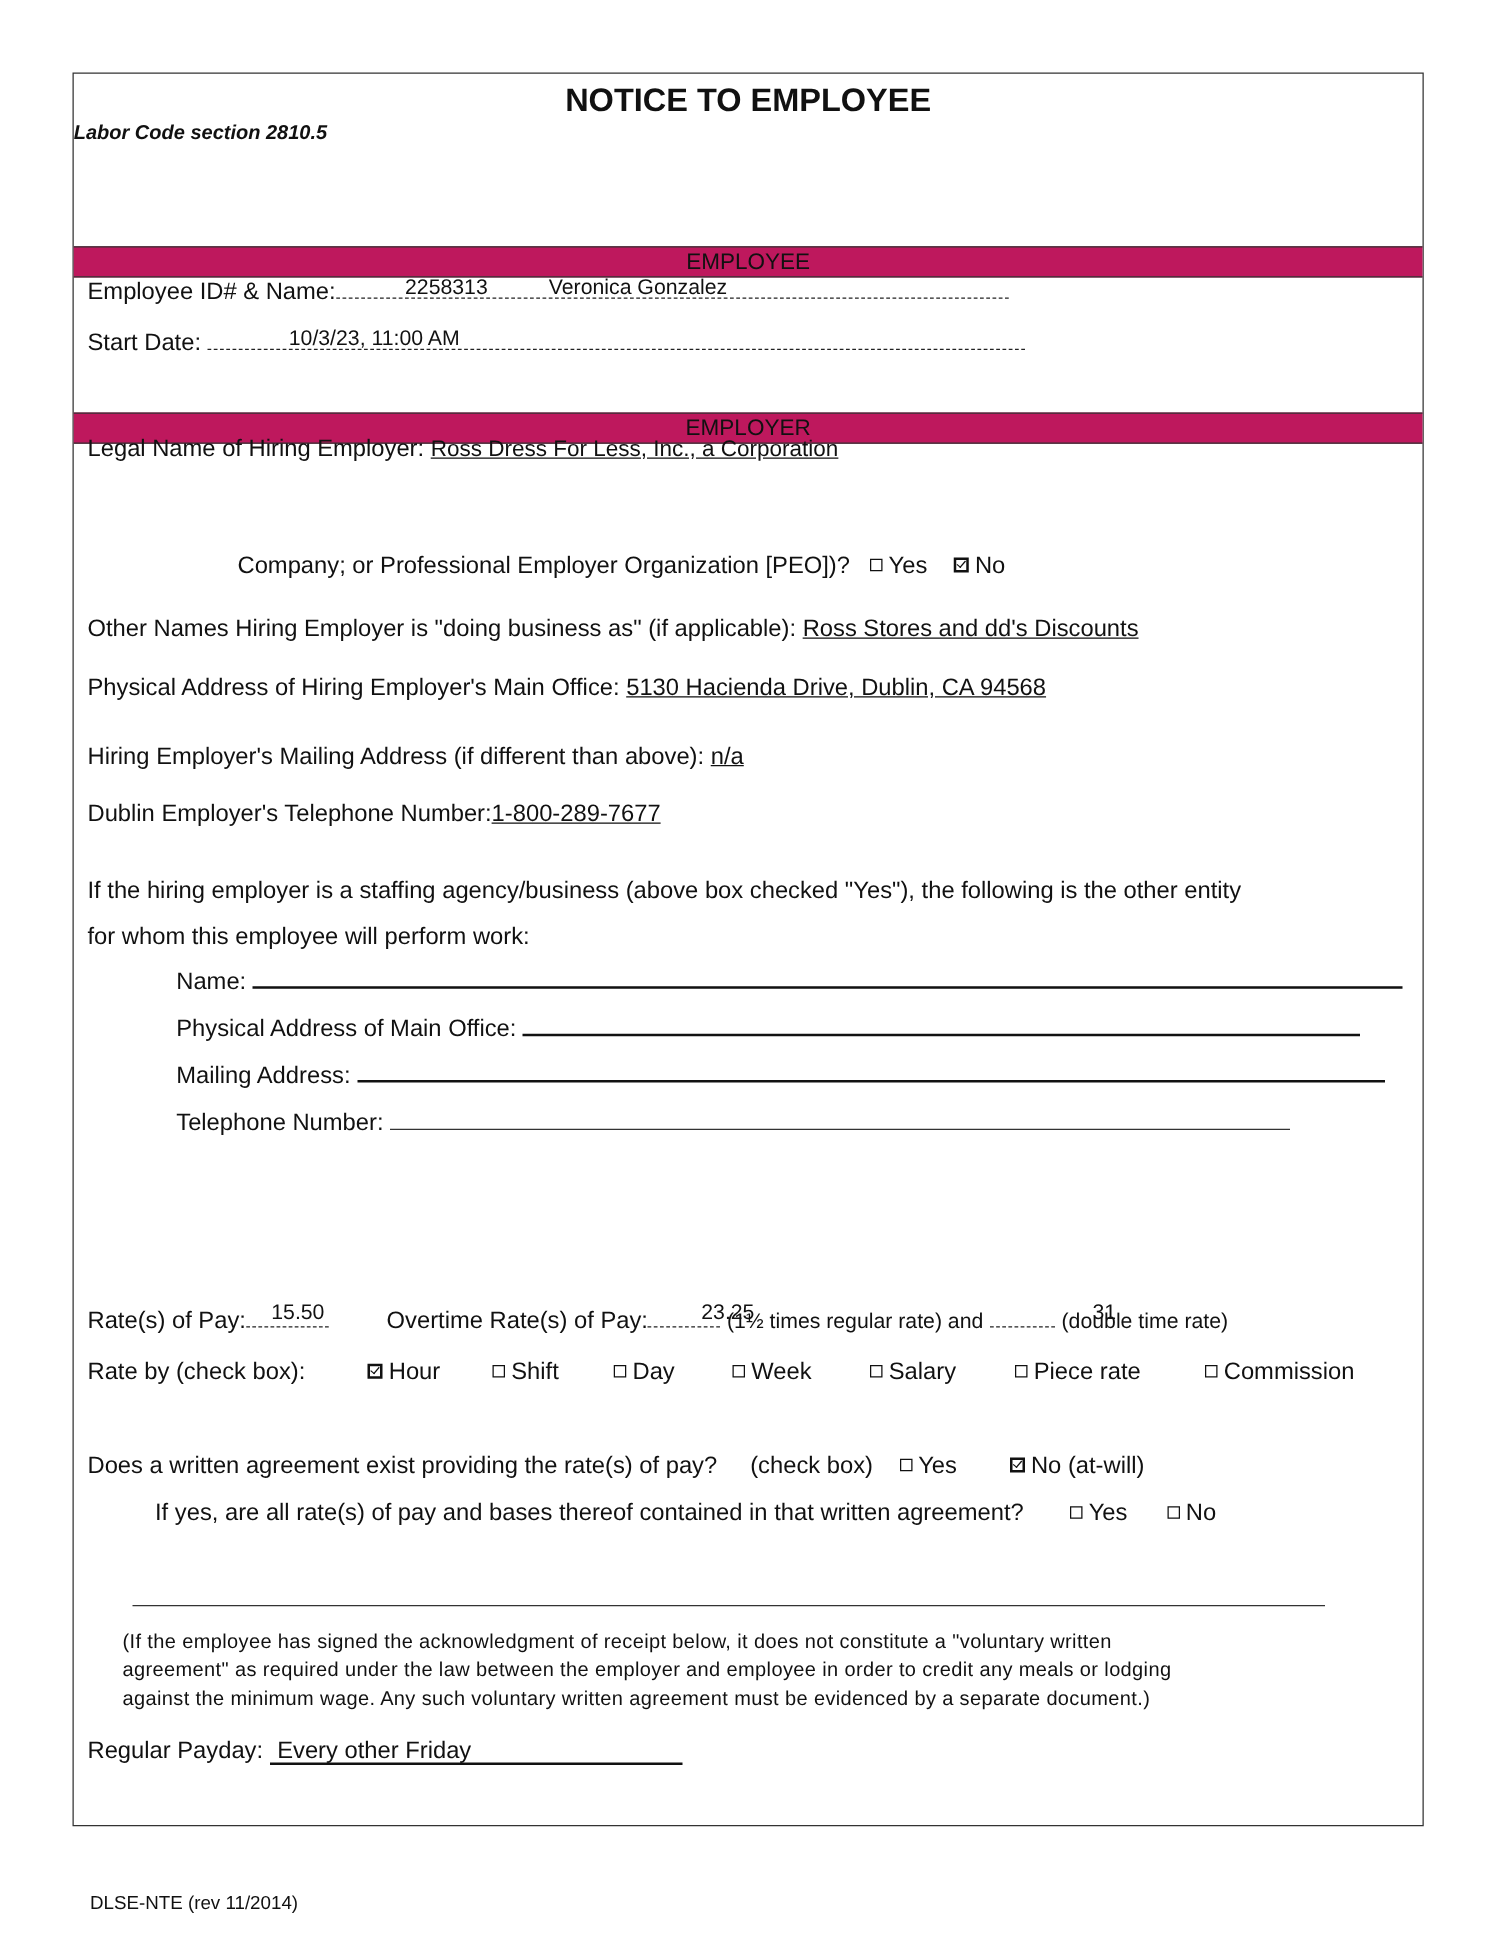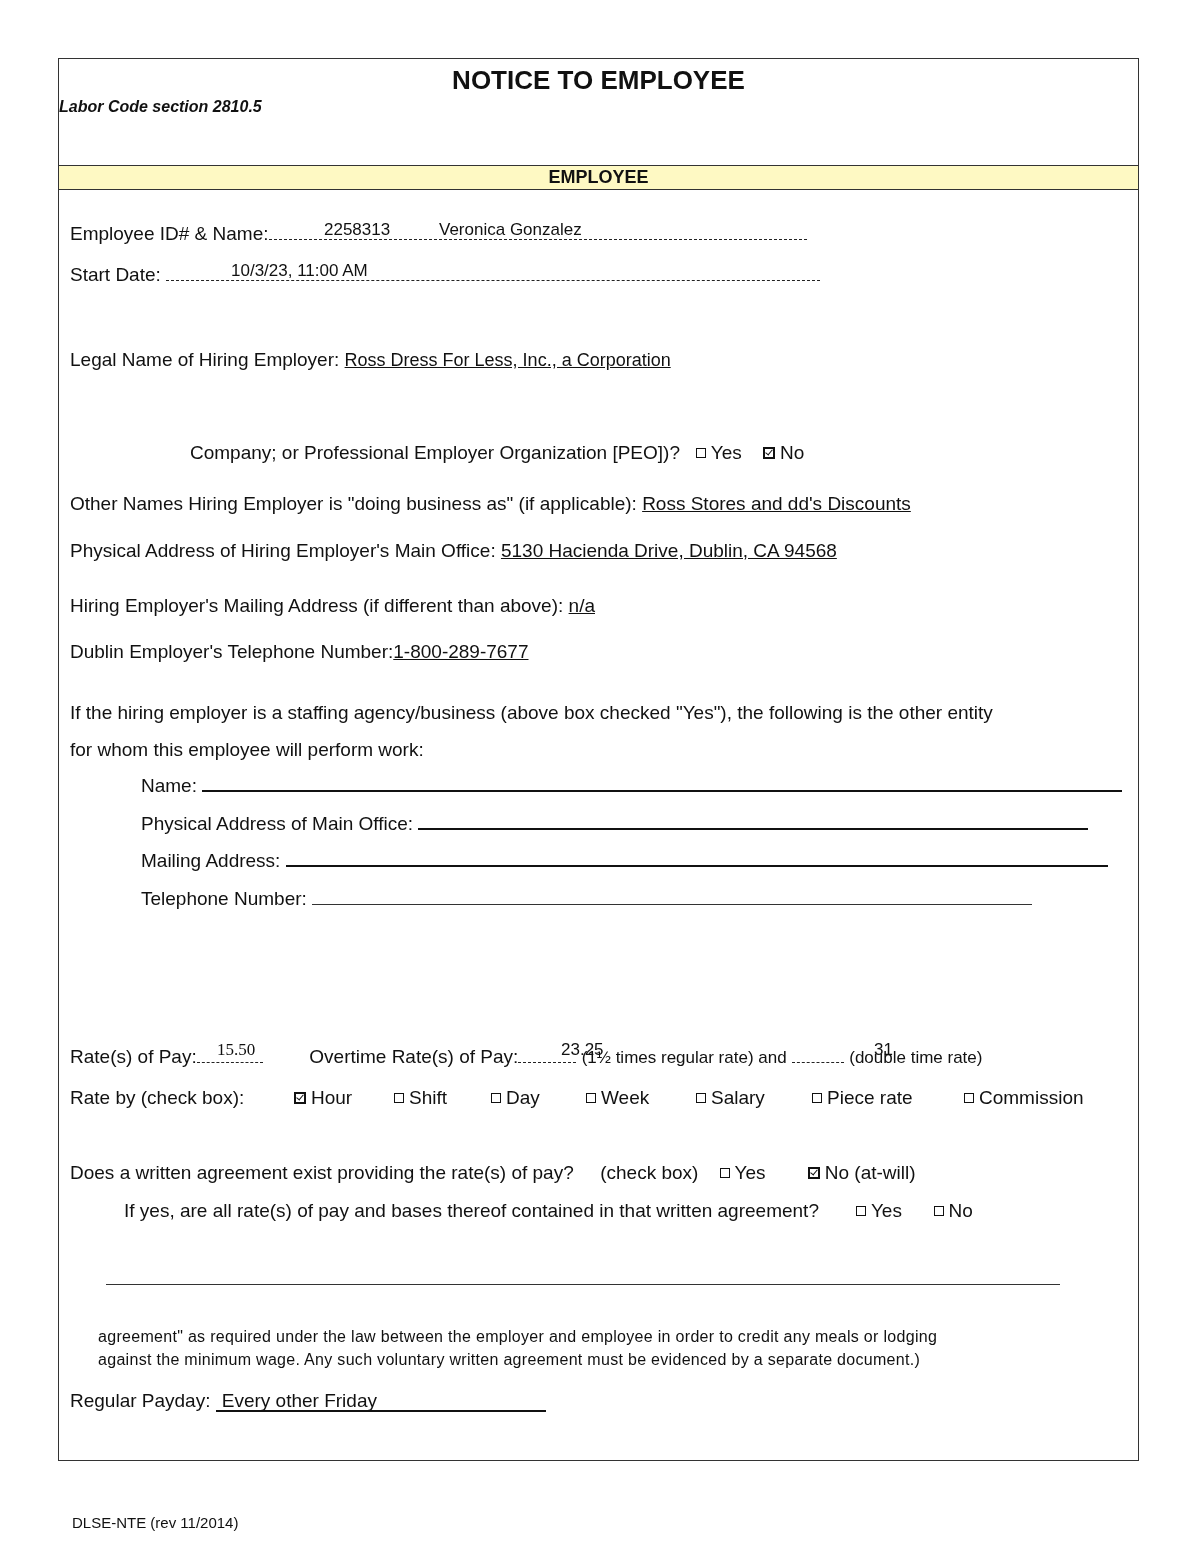--- a/index.html
+++ b/index.html
@@ -1,21 +1,21 @@
 <!DOCTYPE html>
 <html><head>
 <meta charset="utf-8">
 <style>
   html, body { margin:0; padding:0; background:#ffffff; }
   body { width:1200px; height:1553px; position:relative; font-family:"Liberation Sans", sans-serif; color:#111; }
   .form { position:absolute; left:58px; top:58px; width:1081px; height:1403px; border:1.5px solid #333; box-sizing:border-box; }
   .abs { position:absolute; white-space:nowrap; }
   .title { left:0; width:100%; text-align:center; top:6px; font-size:26px; font-weight:bold; }
   .subtitle { left:0; width:100%; top:39px; font-size:16px; font-weight:bold; font-style:italic; }
-  .band { position:absolute; left:0; width:100%; height:25px; background:#fef9c3; border-top:1.5px solid #333; border-bottom:1.5px solid #333; box-sizing:border-box; text-align:center; font-weight:bold; font-size:18px; line-height:23px; }
+  .band { position:absolute; left:0; width:100%; height:25px; background:#be185d; border-top:1.5px solid #333; border-bottom:1.5px solid #333; box-sizing:border-box; text-align:center; font-weight:normal; font-size:18px; line-height:23px;margin-top:32px; }
   .line { font-size:19px; }
   .u { text-decoration:underline; }
   .blank { display:inline-block; border-bottom:2px solid #111; height:1px; vertical-align:baseline; }
   .thin { border-bottom:1.2px solid #333; }
   .dash { display:inline-block; border-bottom:1.5px dashed #222; }
   .val { position:absolute; font-size:17px; }
   .cb { display:inline-block; width:8px; height:8px; border:1.5px solid #111; vertical-align:1px; margin-right:5px; box-sizing:content-box; }
   .cbx { display:inline-block; width:12px; height:12px; border:2.5px solid #111; vertical-align:0px; margin-right:5px; position:relative; box-sizing:border-box; }
   .cbx::after { content:""; position:absolute; left:2px; top:-1px; width:3px; height:6px; border-right:1.5px solid #111; border-bottom:1.5px solid #111; transform:rotate(40deg); }
   .note { font-size:16px; letter-spacing:0.3px; line-height:23px; }
@@ -35,20 +35,21 @@
     <span>Employee ID# &amp; Name:</span><span class="dash" style="width:538px;"></span>
   </div>
   <div class="val" style="left:265px; top:161px;">2258313</div>
   <div class="val" style="left:380px; top:161px;">Veronica Gonzalez</div>
 
   <div class="abs line" style="left:11px; top:205px;">
     <span>Start Date:</span> <span class="dash" style="width:654px;"></span>
   </div>
   <div class="val" style="left:172px; top:202px;">10/3/23, 11:00 AM</div>
 
+  <div class="band" style="top:239px;">EMPLOYER</div>
 
   <div class="abs line" style="left:11px; top:290px;">
     <span>Legal Name of Hiring Employer:</span>&nbsp;<span class="u" style="font-size:18px;">Ross Dress For Less, Inc., a Corporation</span>
   </div>
 
   <div class="abs line" style="left:131px; top:383px;">
     <span>Company; or Professional Employer Organization [PEO])?</span>&nbsp;&nbsp;
     <span class="cb"></span><span>Yes</span>&nbsp;&nbsp;&nbsp;
     <span class="cbx"></span><span>No</span>
   </div>
@@ -86,21 +87,21 @@
   </div>
 
 
   <div class="abs line" style="left:11px; top:987px;">
     <span>Rate(s) of Pay:</span><span class="dash" style="width:66px;"></span>
     <span style="display:inline-block; width:36px;"></span>
     <span>Overtime Rate(s) of Pay:</span><span class="dash" style="width:58px;"></span>
     <span style="font-size:17px;">(1½ times regular rate) and</span> <span class="dash" style="width:52px;"></span>
     <span style="font-size:17px;">(double time rate)</span>
   </div>
-  <div class="val" style="left:158px; top:981px;font-family:Liberation Serif, serif;">15.50</div>
+  <div class="val" style="left:158px; top:981px;">15.50</div>
   <div class="val" style="left:502px; top:981px;">23.25</div>
   <div class="val" style="left:815px; top:981px;">31</div>
 
   <div class="abs line" style="left:11px; top:1028px;">Rate by (check box):</div>
   <div class="abs line" style="left:235px; top:1028px;"><span class="cbx"></span><span>Hour</span></div>
   <div class="abs line" style="left:335px; top:1028px;"><span class="cb"></span><span>Shift</span></div>
   <div class="abs line" style="left:432px; top:1028px;"><span class="cb"></span><span>Day</span></div>
   <div class="abs line" style="left:527px; top:1028px;"><span class="cb"></span><span>Week</span></div>
   <div class="abs line" style="left:637px; top:1028px;"><span class="cb"></span><span>Salary</span></div>
   <div class="abs line" style="left:753px; top:1028px;"><span class="cb"></span><span>Piece rate</span></div>
@@ -115,20 +116,21 @@
   </div>
 
   <div class="abs line" style="left:65px; top:1141px;">
     <span>If yes, are all rate(s) of pay and bases thereof contained in that written agreement?</span>&nbsp;&nbsp;&nbsp;&nbsp;&nbsp;&nbsp;
     <span class="cb"></span><span>Yes</span>&nbsp;&nbsp;&nbsp;&nbsp;&nbsp;
     <span class="cb"></span><span>No</span>
   </div>
 
   <div class="abs" style="left:47px; top:1225px; width:954px; border-bottom:1.2px solid #333;"></div>
 
+  <div class="abs note" style="left:39px; top:1243px;">(If the employee has signed the acknowledgment of receipt below, it does not constitute a "voluntary written</div>
   <div class="abs note" style="left:39px; top:1266px;">agreement" as required under the law between the employer and employee in order to credit any meals or lodging</div>
   <div class="abs note" style="left:39px; top:1289px;">against the minimum wage.  Any such voluntary written agreement must be evidenced by a separate document.)</div>
 
   <div class="abs line" style="left:11px; top:1331px;">
     <span>Regular Payday:</span>&nbsp;<span style="display:inline-block; width:330px; border-bottom:2.5px solid #111; padding-left:6px; box-sizing:border-box; line-height:18px;">Every other Friday</span>
   </div>
 
 </div>
 
 <div class="footer">DLSE-NTE  (rev 11/2014)</div>

